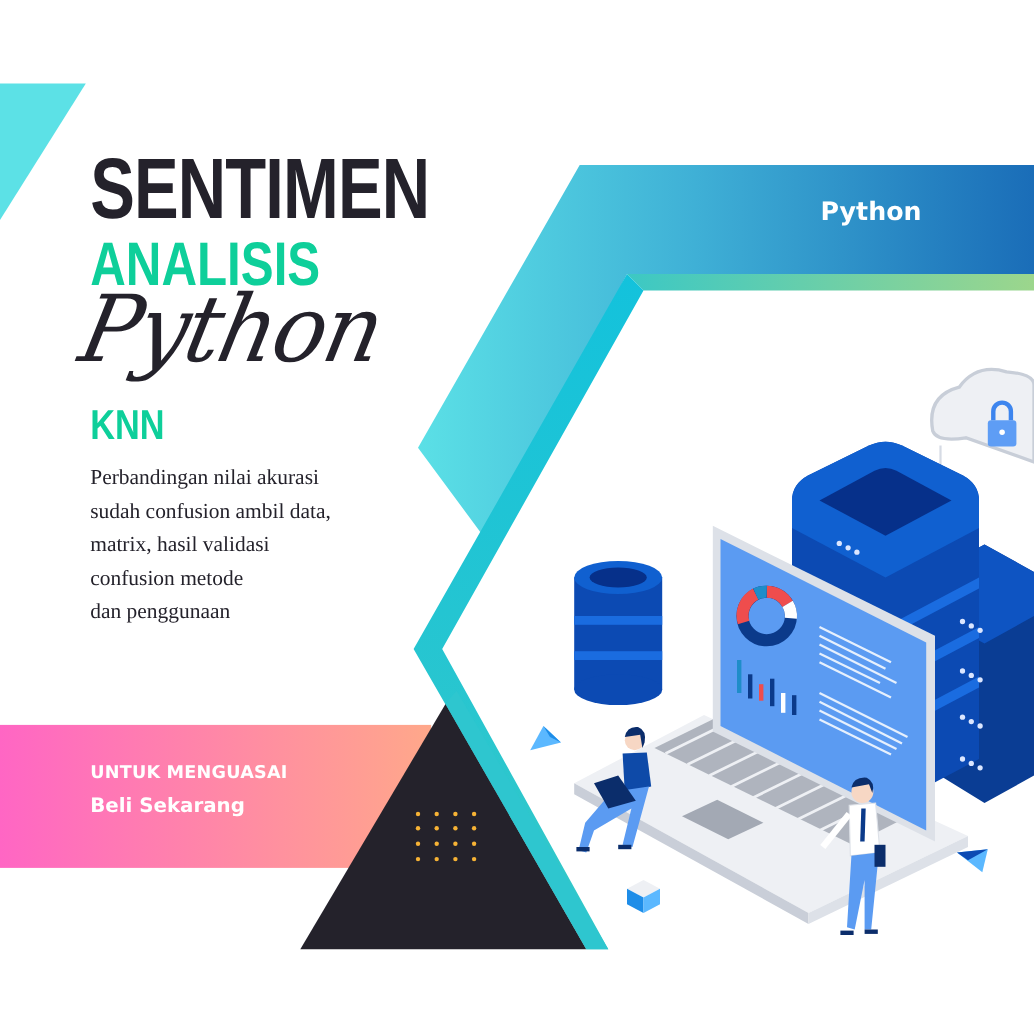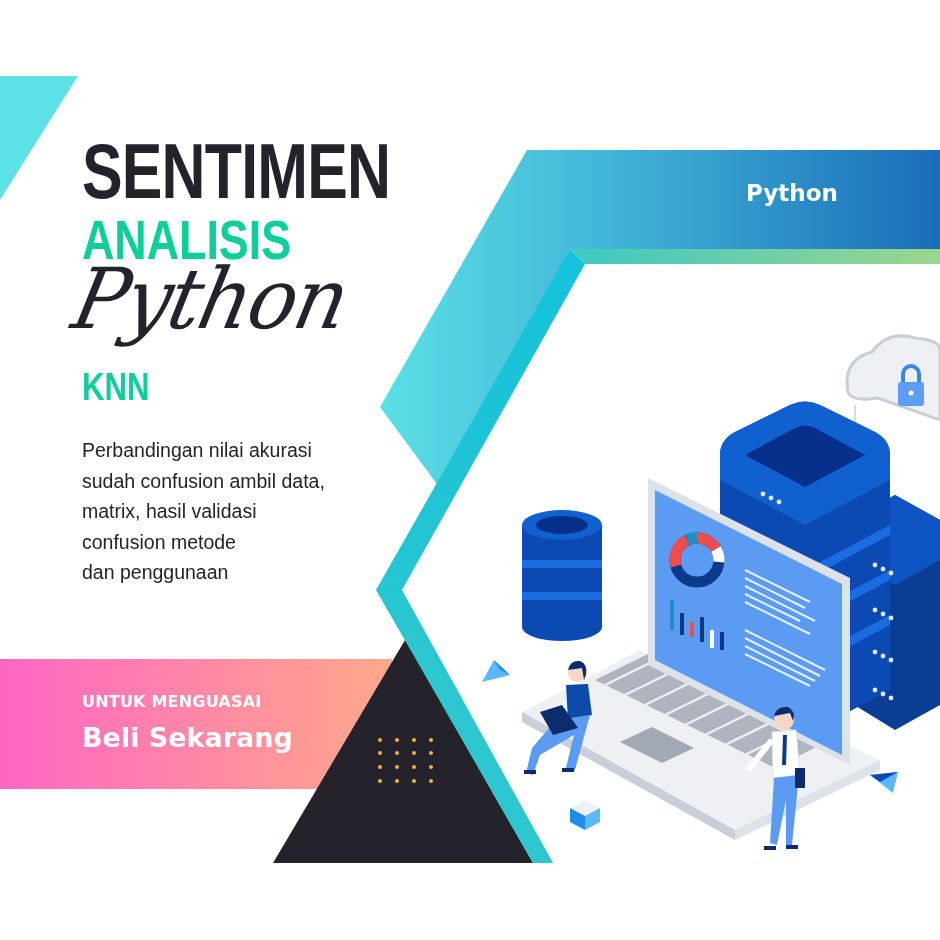--- a/index.html
+++ b/index.html
@@ -3,24 +3,24 @@
 <meta charset="utf-8">
 <style>
   html, body { margin:0; padding:0; }
   body { width:940px; height:940px; background:#ffffff; position:relative; overflow:hidden; font-family:"DejaVu Sans", sans-serif; }
   .abs { position:absolute; }
   svg.bg { position:absolute; left:0; top:0; }
   .title-main { left:82px; top:132px; font-family:"Liberation Sans", sans-serif; font-weight:700; font-size:78px; line-height:1; color:#24222b; letter-spacing:-1px; transform:scaleX(0.78); transform-origin:left top; white-space:nowrap; }
   .title-sub { left:82px; top:212px; font-family:"Liberation Sans", sans-serif; font-weight:700; font-size:56px; line-height:1; color:#0ecf9a; transform:scaleX(0.8); transform-origin:left top; white-space:nowrap; }
   .script { left:84px; top:258px; font-family:"DejaVu Serif", serif; font-style:italic; font-size:80px; line-height:1; color:#24222b; transform:skewX(-12deg) scaleY(1.05); transform-origin:left top; white-space:nowrap; letter-spacing:-2px; }
   .knn { left:82px; top:368px; font-family:"Liberation Sans", sans-serif; font-weight:700; font-size:38px; line-height:1; color:#0ecf9a; transform:scaleX(0.82); transform-origin:left top; }
-  .desc { left:82px; top:420px; width:330px; font-family:Liberation Sans, sans-serif; font-size:19.5px; line-height:30.5px; color:#24222b;margin-top:15px; }
+  .desc { left:82px; top:420px; width:330px; font-family:Liberation Serif, serif; font-size:19.5px; line-height:30.5px; color:#24222b; }
   .desc div { white-space:nowrap; }
   .banner-text1 { left:82px; top:692px; color:#ffffff; font-family:"DejaVu Sans", sans-serif; font-weight:700; font-size:16px; letter-spacing:0.2px; }
-  .banner-text2 { left:82px; top:722px; color:#ffffff; font-family:"DejaVu Sans", sans-serif; font-weight:700; font-size:27px; }
+  .banner-text2 { left:82px; top:722px; color:#ffffff; font-family:"DejaVu Sans", sans-serif; font-weight:700; font-size:18px; }
   .python-label { left:746px; top:180px; color:#ffffff; font-family:"DejaVu Sans", sans-serif; font-weight:700; font-size:23px; }
 </style>
 </head>
 <body>
 
 <svg class="bg" width="940" height="940" viewBox="0 0 940 940">
   <defs>
     <linearGradient id="blueGrad" x1="0" y1="0" x2="1" y2="0">
       <stop offset="0" stop-color="#5be0e6"></stop>
       <stop offset="0.45" stop-color="#3fb0d6"></stop>

